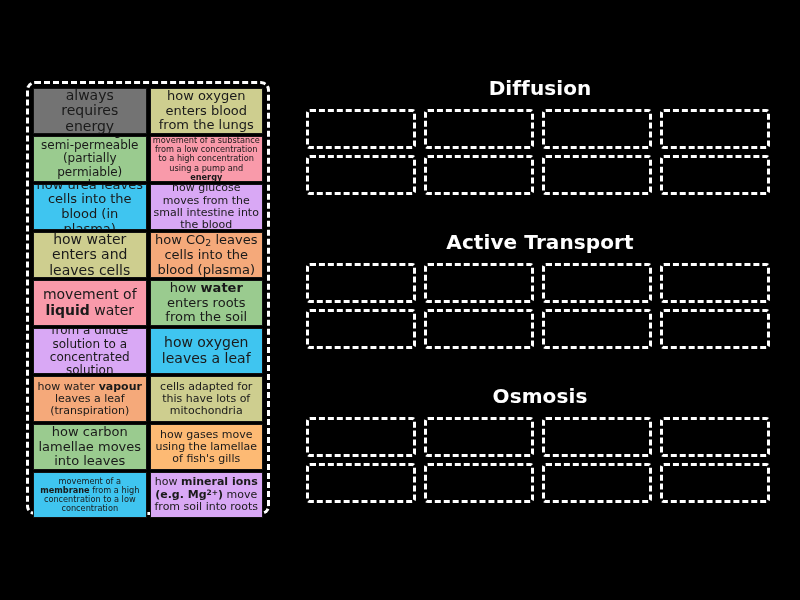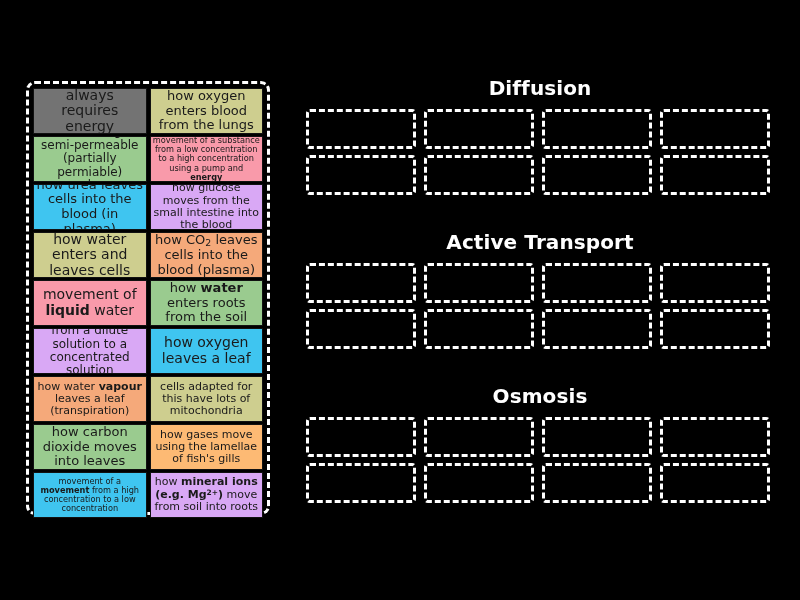--- a/index.html
+++ b/index.html
@@ -146,27 +146,27 @@
         <div class="card" style="background: rgb(63, 197, 240);">
           <span class="txt fs-xl">how oxygen leaves a leaf</span>
         </div>
         <div class="card" style="background: rgb(245, 169, 122);">
           <span class="txt fs-md">how water <b>vapour</b> leaves a leaf (transpiration)</span>
         </div>
         <div class="card" style="background: rgb(206, 206, 143);">
           <span class="txt fs-md">cells adapted for this have lots of mitochondria</span>
         </div>
         <div class="card" style="background: rgb(154, 203, 143);">
-          <span class="txt fs-lg">how carbon dioxide moves into leaves</span>
+          <span class="txt fs-lg">how carbon lamellae moves into leaves</span>
         </div>
         <div class="card" style="background: #fdba74;">
           <span class="txt fs-md">how gases move using the lamellae of fish's gills</span>
         </div>
         <div class="card" style="background: rgb(63, 197, 240);">
-          <span class="txt fs-xs">movement of a <b>movement</b> from a high concentration to a low concentration</span>
+          <span class="txt fs-xs">movement of a <b>membrane</b> from a high concentration to a low concentration</span>
         </div>
         <div class="card" style="background: rgb(217, 168, 245);">
           <span class="txt fs-md">how <b>mineral ions (e.g. Mg<sup>2+</sup>)</b> move from soil into roots</span>
         </div>
       </div>
   </div>
 
   <div class="category" id="cat-diffusion">
     <div class="category-title">Diffusion</div>
     <div class="slot-grid">

